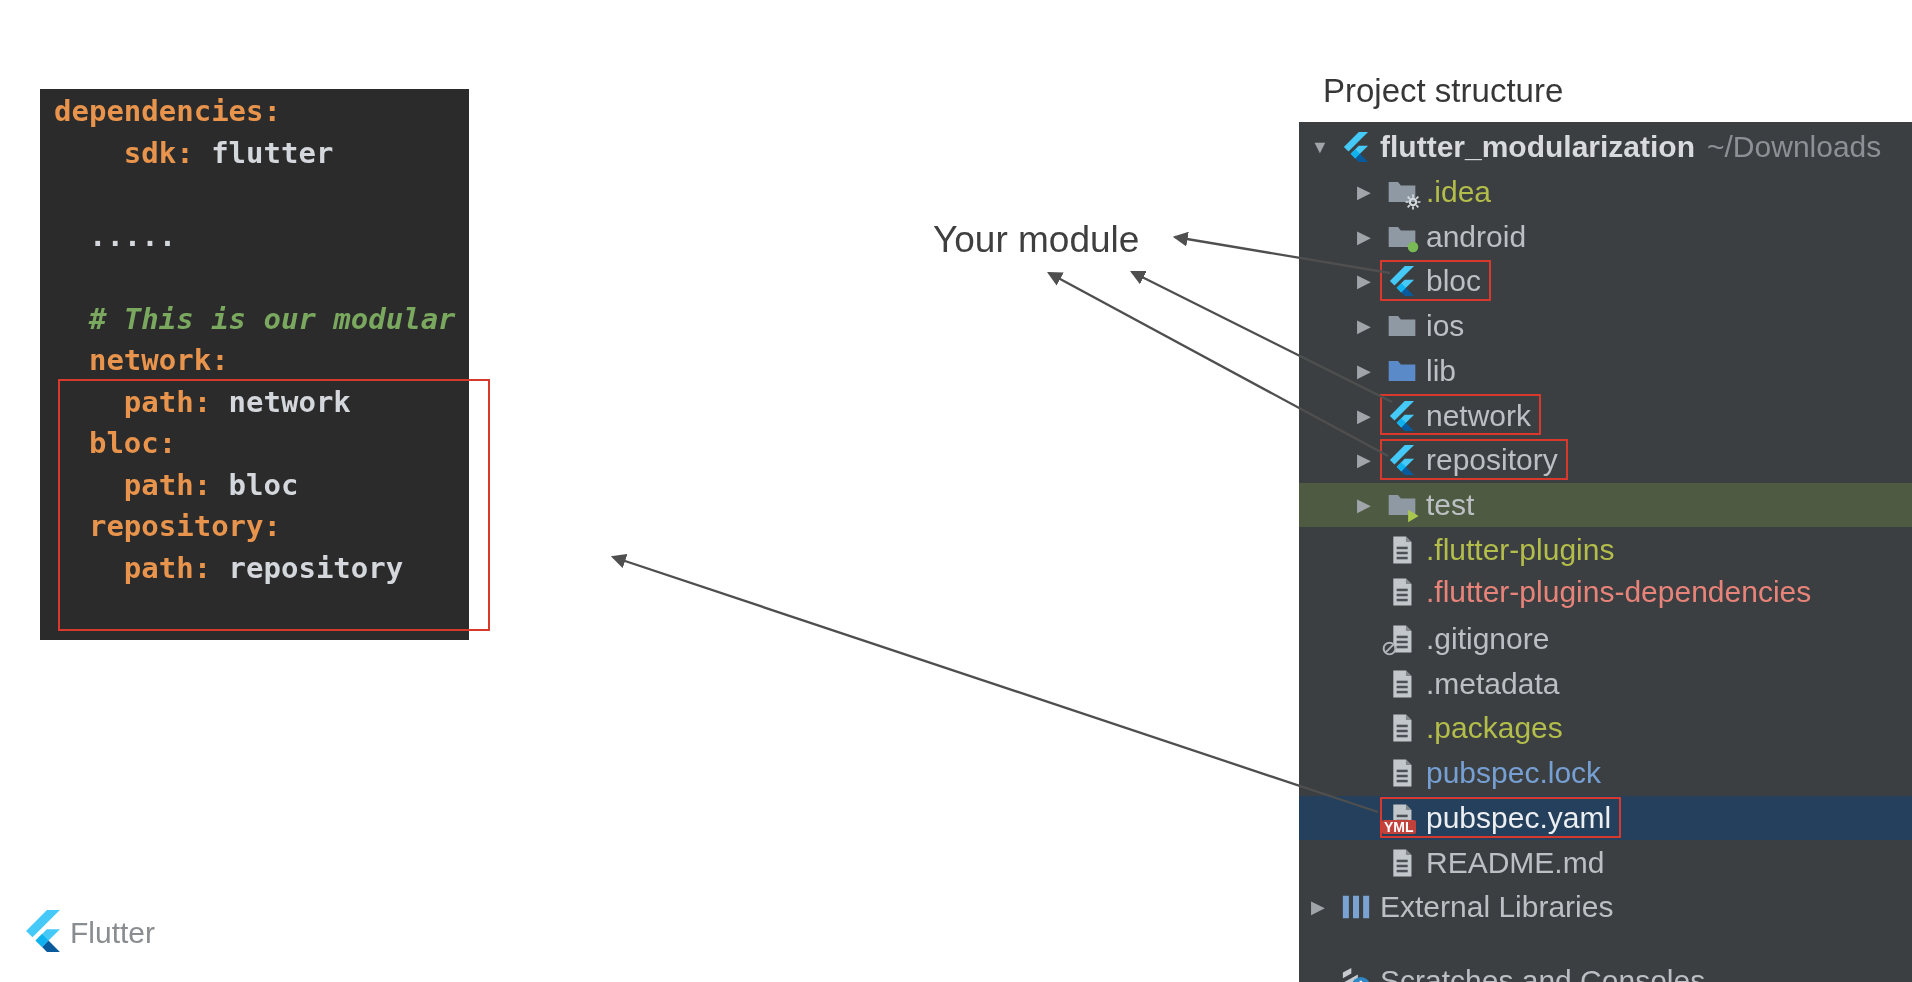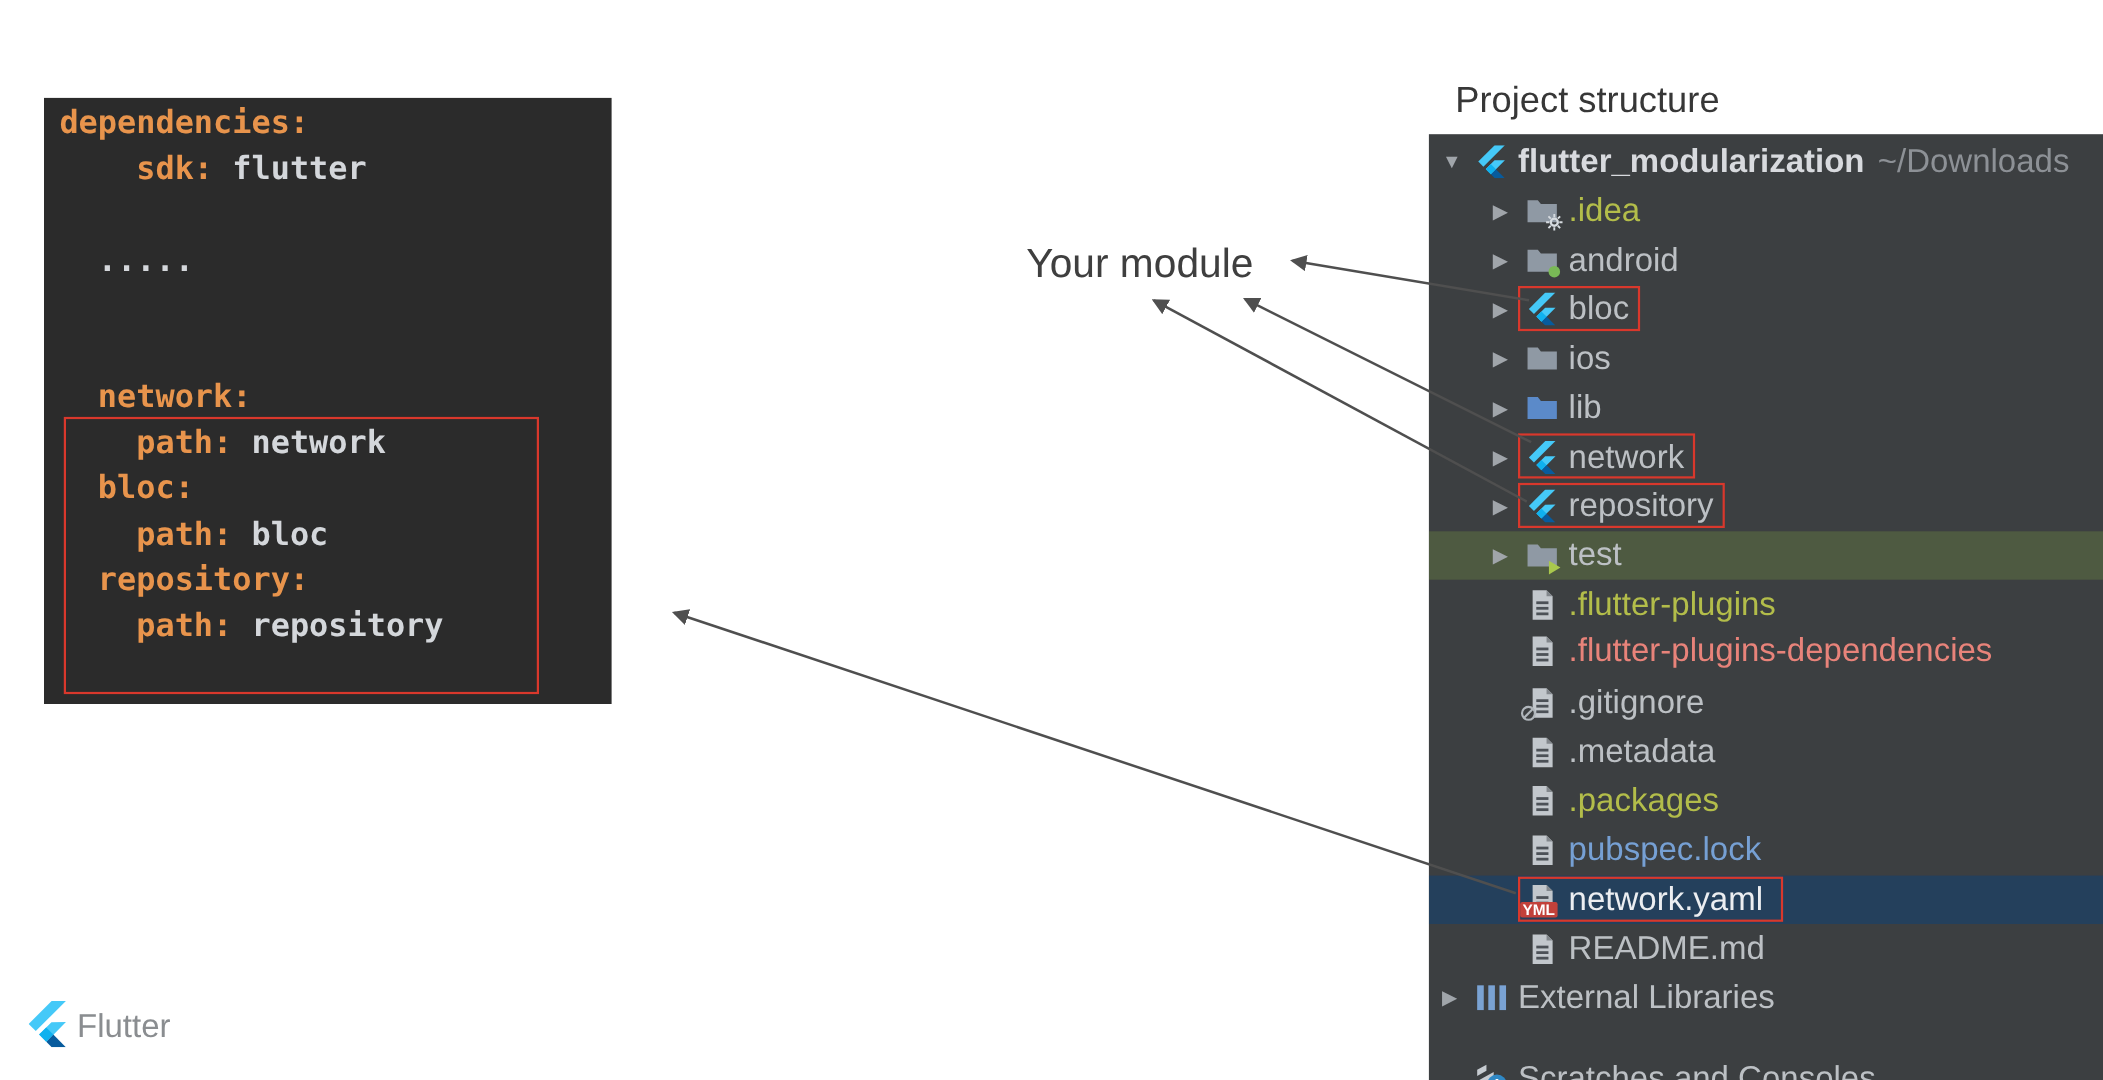--- a/index.html
+++ b/index.html
@@ -5,21 +5,21 @@
   * { margin:0; padding:0; box-sizing:border-box; }
   html,body { background:#ffffff; }
   body {
     width:1912px; height:982px; position:relative; overflow:hidden;
     font-family:"Liberation Sans", sans-serif;
   }
   .canvas { position:absolute; inset:0; }
 
   
   .code-panel {
-    position:absolute; left:40px; top:89px; width:516px; height:551px;
+    position:absolute; left:40px; top:89px; width:429px; height:551px;
     background:#2b2b2b; padding:2px 0 0 14px;
     font-family:"DejaVu Sans Mono", monospace; font-size:29px; font-weight:700;
   }
   .code-line { height:41.5px; line-height:41.5px; white-space:pre; }
   .tok-key     { color:#e8944c; }
   .tok-value   { color:#d4d7db; }
   .tok-plain   { color:#d4d7db; }
   .tok-comment { color:#79a85e; font-style:italic; }
   .code-redbox {
     position:absolute; left:18px; top:290px; width:432px; height:252px;
@@ -68,21 +68,21 @@
 
 <div class="canvas">
 
   <div class="code-panel">
     <div id="code-lines">
         <div class="code-line"><span class="tok-key">dependencies:</span></div>
         <div class="code-line"><span class="tok-plain">    </span><span class="tok-key">sdk:</span><span class="tok-value"> flutter</span></div>
         <div class="code-line">&nbsp;</div>
         <div class="code-line"><span class="tok-plain">  </span><span class="tok-value">.....</span></div>
         <div class="code-line">&nbsp;</div>
-        <div class="code-line"><span class="tok-plain">  </span></div>
+        <div class="code-line"><span class="tok-plain">  </span><span class="tok-comment"># This is our modular</span></div>
         <div class="code-line"><span class="tok-plain">  </span><span class="tok-key">network:</span></div>
         <div class="code-line"><span class="tok-plain">    </span><span class="tok-key">path:</span><span class="tok-value"> network</span></div>
         <div class="code-line"><span class="tok-plain">  </span><span class="tok-key">bloc:</span></div>
         <div class="code-line"><span class="tok-plain">    </span><span class="tok-key">path:</span><span class="tok-value"> bloc</span></div>
         <div class="code-line"><span class="tok-plain">  </span><span class="tok-key">repository:</span></div>
         <div class="code-line"><span class="tok-plain">    </span><span class="tok-key">path:</span><span class="tok-value"> repository</span></div>
       </div>
     <div class="code-redbox"></div>
   </div>
 
@@ -297,21 +297,21 @@
           <span class="ticon">
             <svg class="main" viewBox="0 0 16 19">
               <path d="M2.5 1 H10.5 L14 4.5 V18 H2.5 Z" fill="#c2c7cc"></path>
               <path d="M10.5 1 L14 4.5 H10.5 Z" fill="#82878c"></path>
               <rect x="4.6" y="7.4" width="7" height="1.6" fill="#4c5157"></rect>
               <rect x="4.6" y="10.6" width="7" height="1.6" fill="#4c5157"></rect>
               <rect x="4.6" y="13.8" width="7" height="1.6" fill="#4c5157"></rect>
             </svg>
             <span class="yml-badge">YML</span>
           </span>
-          <span class="tlabel" style="color: rgb(236, 238, 241);">network.yaml</span>
+          <span class="tlabel" style="color: rgb(236, 238, 241);">pubspec.yaml</span>
           <span class="redbox" style="left: 81px; width: 241px;"></span>
         </div>
         <div class="trow lvl1" style="top: 718.2px;">
           <span class="chev"></span>
           <span class="ticon">
             <svg class="main" viewBox="0 0 16 19">
               <path d="M2.5 1 H10.5 L14 4.5 V18 H2.5 Z" fill="#c2c7cc"></path>
               <path d="M10.5 1 L14 4.5 H10.5 Z" fill="#82878c"></path>
               <rect x="4.6" y="7.4" width="7" height="1.6" fill="#4c5157"></rect>
               <rect x="4.6" y="10.6" width="7" height="1.6" fill="#4c5157"></rect>

